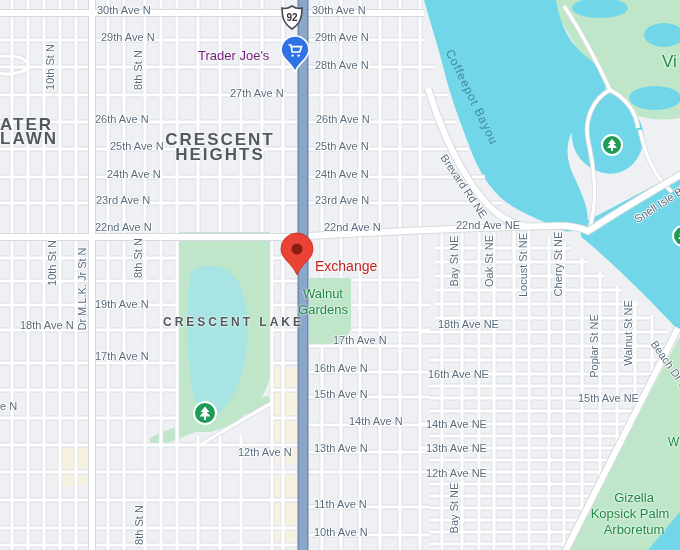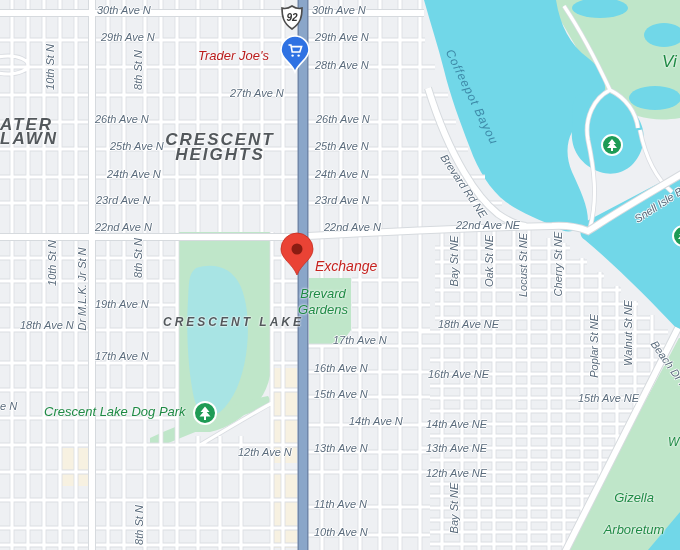--- a/index.html
+++ b/index.html
@@ -1,28 +1,28 @@
 <!DOCTYPE html>
 <html><head>
 <meta charset="utf-8">
 <style>
   html,body{margin:0;padding:0;background:#fff;}
   #map{position:relative;width:680px;height:550px;overflow:hidden;background:#eef0f3;
-       font-family:"Liberation Sans",sans-serif;font-style:italic;}
+       font-family:"Liberation Sans",sans-serif;}
   #map svg{position:absolute;left:0;top:0;}
   .lbl{position:absolute;font-size:11px;color:#5a6b7c;white-space:nowrap;line-height:1.1;
        text-shadow:-1px 0 0 rgba(255,255,255,.95),1px 0 0 rgba(255,255,255,.95),
                    0 -1px 0 rgba(255,255,255,.95),0 1px 0 rgba(255,255,255,.95);}
   .rot{transform:translate(-50%,-50%) rotate(-90deg);}
   .area{position:absolute;font-size:17px;font-weight:bold;letter-spacing:2px;color:#53585c;
         white-space:nowrap;text-shadow:0 0 2px #fff,0 0 2px #fff;}
   .green{position:absolute;font-size:13px;color:#1e8a44;white-space:nowrap;
          text-shadow:0 0 2px #fff,0 0 3px rgba(255,255,255,.8);}
   .water-lbl{position:absolute;font-size:12px;letter-spacing:1px;color:#3e8aa8;white-space:nowrap;}
-  .poi-blue{position:absolute;font-size:13px;color:#b91c1c;white-space:nowrap;
+  .poi-blue{position:absolute;font-size:13px;color:#701a75;white-space:nowrap;
             text-shadow:0 0 2px #fff,0 0 3px #fff;}
   .poi-red{position:absolute;font-size:14px;color:#c5221f;white-space:nowrap;line-height:17px;
            text-shadow:0 0 2px #fff,0 0 3px #fff;}
   .ctr{text-align:center;}
 </style>
 </head>
 <body>
 
 <div id="map">
 
@@ -192,21 +192,21 @@
   <span class="water-lbl" style="left:472px;top:97px;transform:translate(-50%,-50%) rotate(64deg)">Coffeepot Bayou</span>
 
   <div class="area" style="left:0px;top:115px">ATER</div>
   <div class="area" style="left:0px;top:129px">LAWN</div>
   <div class="area ctr" style="left:165px;top:130px;width:110px">CRESCENT</div>
   <div class="area ctr" style="left:165px;top:145px;width:110px">HEIGHTS</div>
   <div class="area" style="left:163px;top:315px;font-size:12px;letter-spacing:3px">CRESCENT LAKE</div>
 
   <div class="poi-blue" style="left:198px;top:48px">Trader Joe's</div>
   <div class="poi-red" style="left:315px;top:258px">Exchange</div>
-  <div class="green ctr" style="left:296px;top:286px;width:54px">Brevard</div>
+  <div class="green ctr" style="left:296px;top:286px;width:54px">Walnut</div>
   <div class="green ctr" style="left:294px;top:302px;width:58px">Gardens</div>
-  <div class="green" style="left:44px;top:404px">Crescent Lake Dog Park</div>
   <div class="green ctr" style="left:588px;top:490px;width:92px">Gizella</div>
+  <div class="green ctr" style="left:580px;top:506px;width:100px">Kopsick Palm</div>
   <div class="green ctr" style="left:588px;top:522px;width:92px">Arboretum</div>
   <div class="green" style="left:662px;top:52px;font-size:17px">Vi</div>
   <div class="green" style="left:668px;top:435px;font-size:12px">W</div>
 
 </div>
 
 </body></html>

